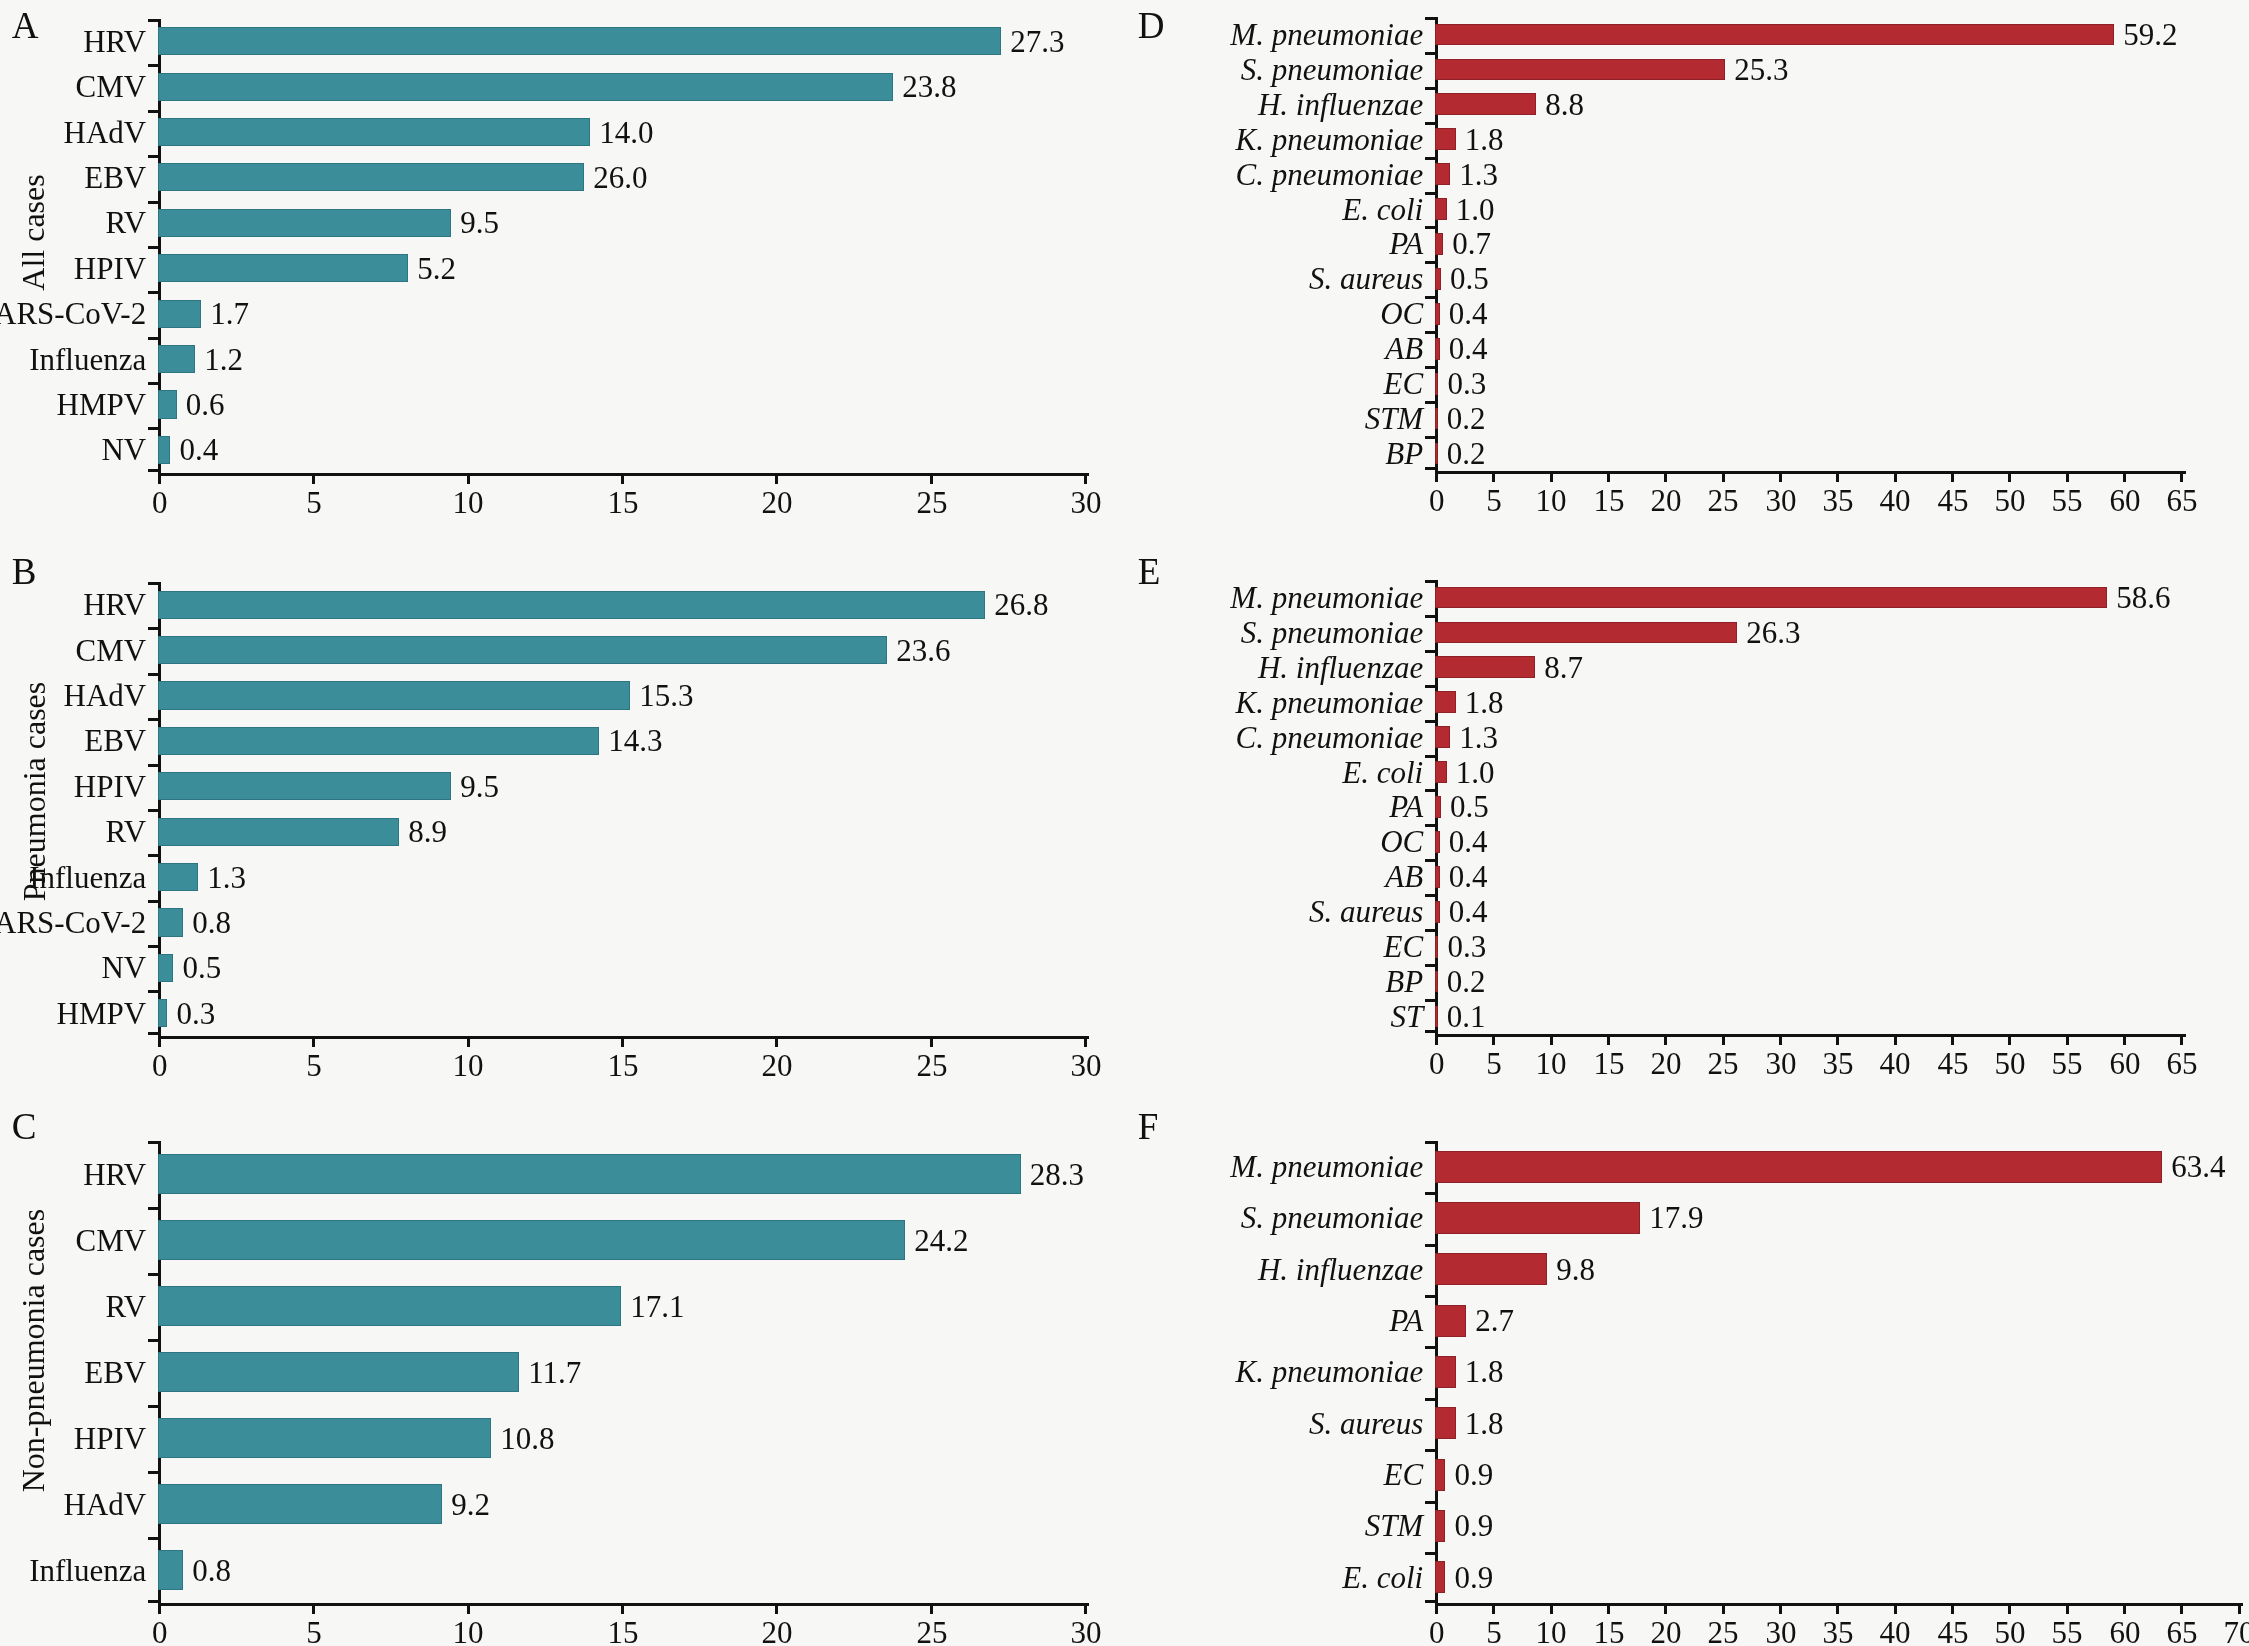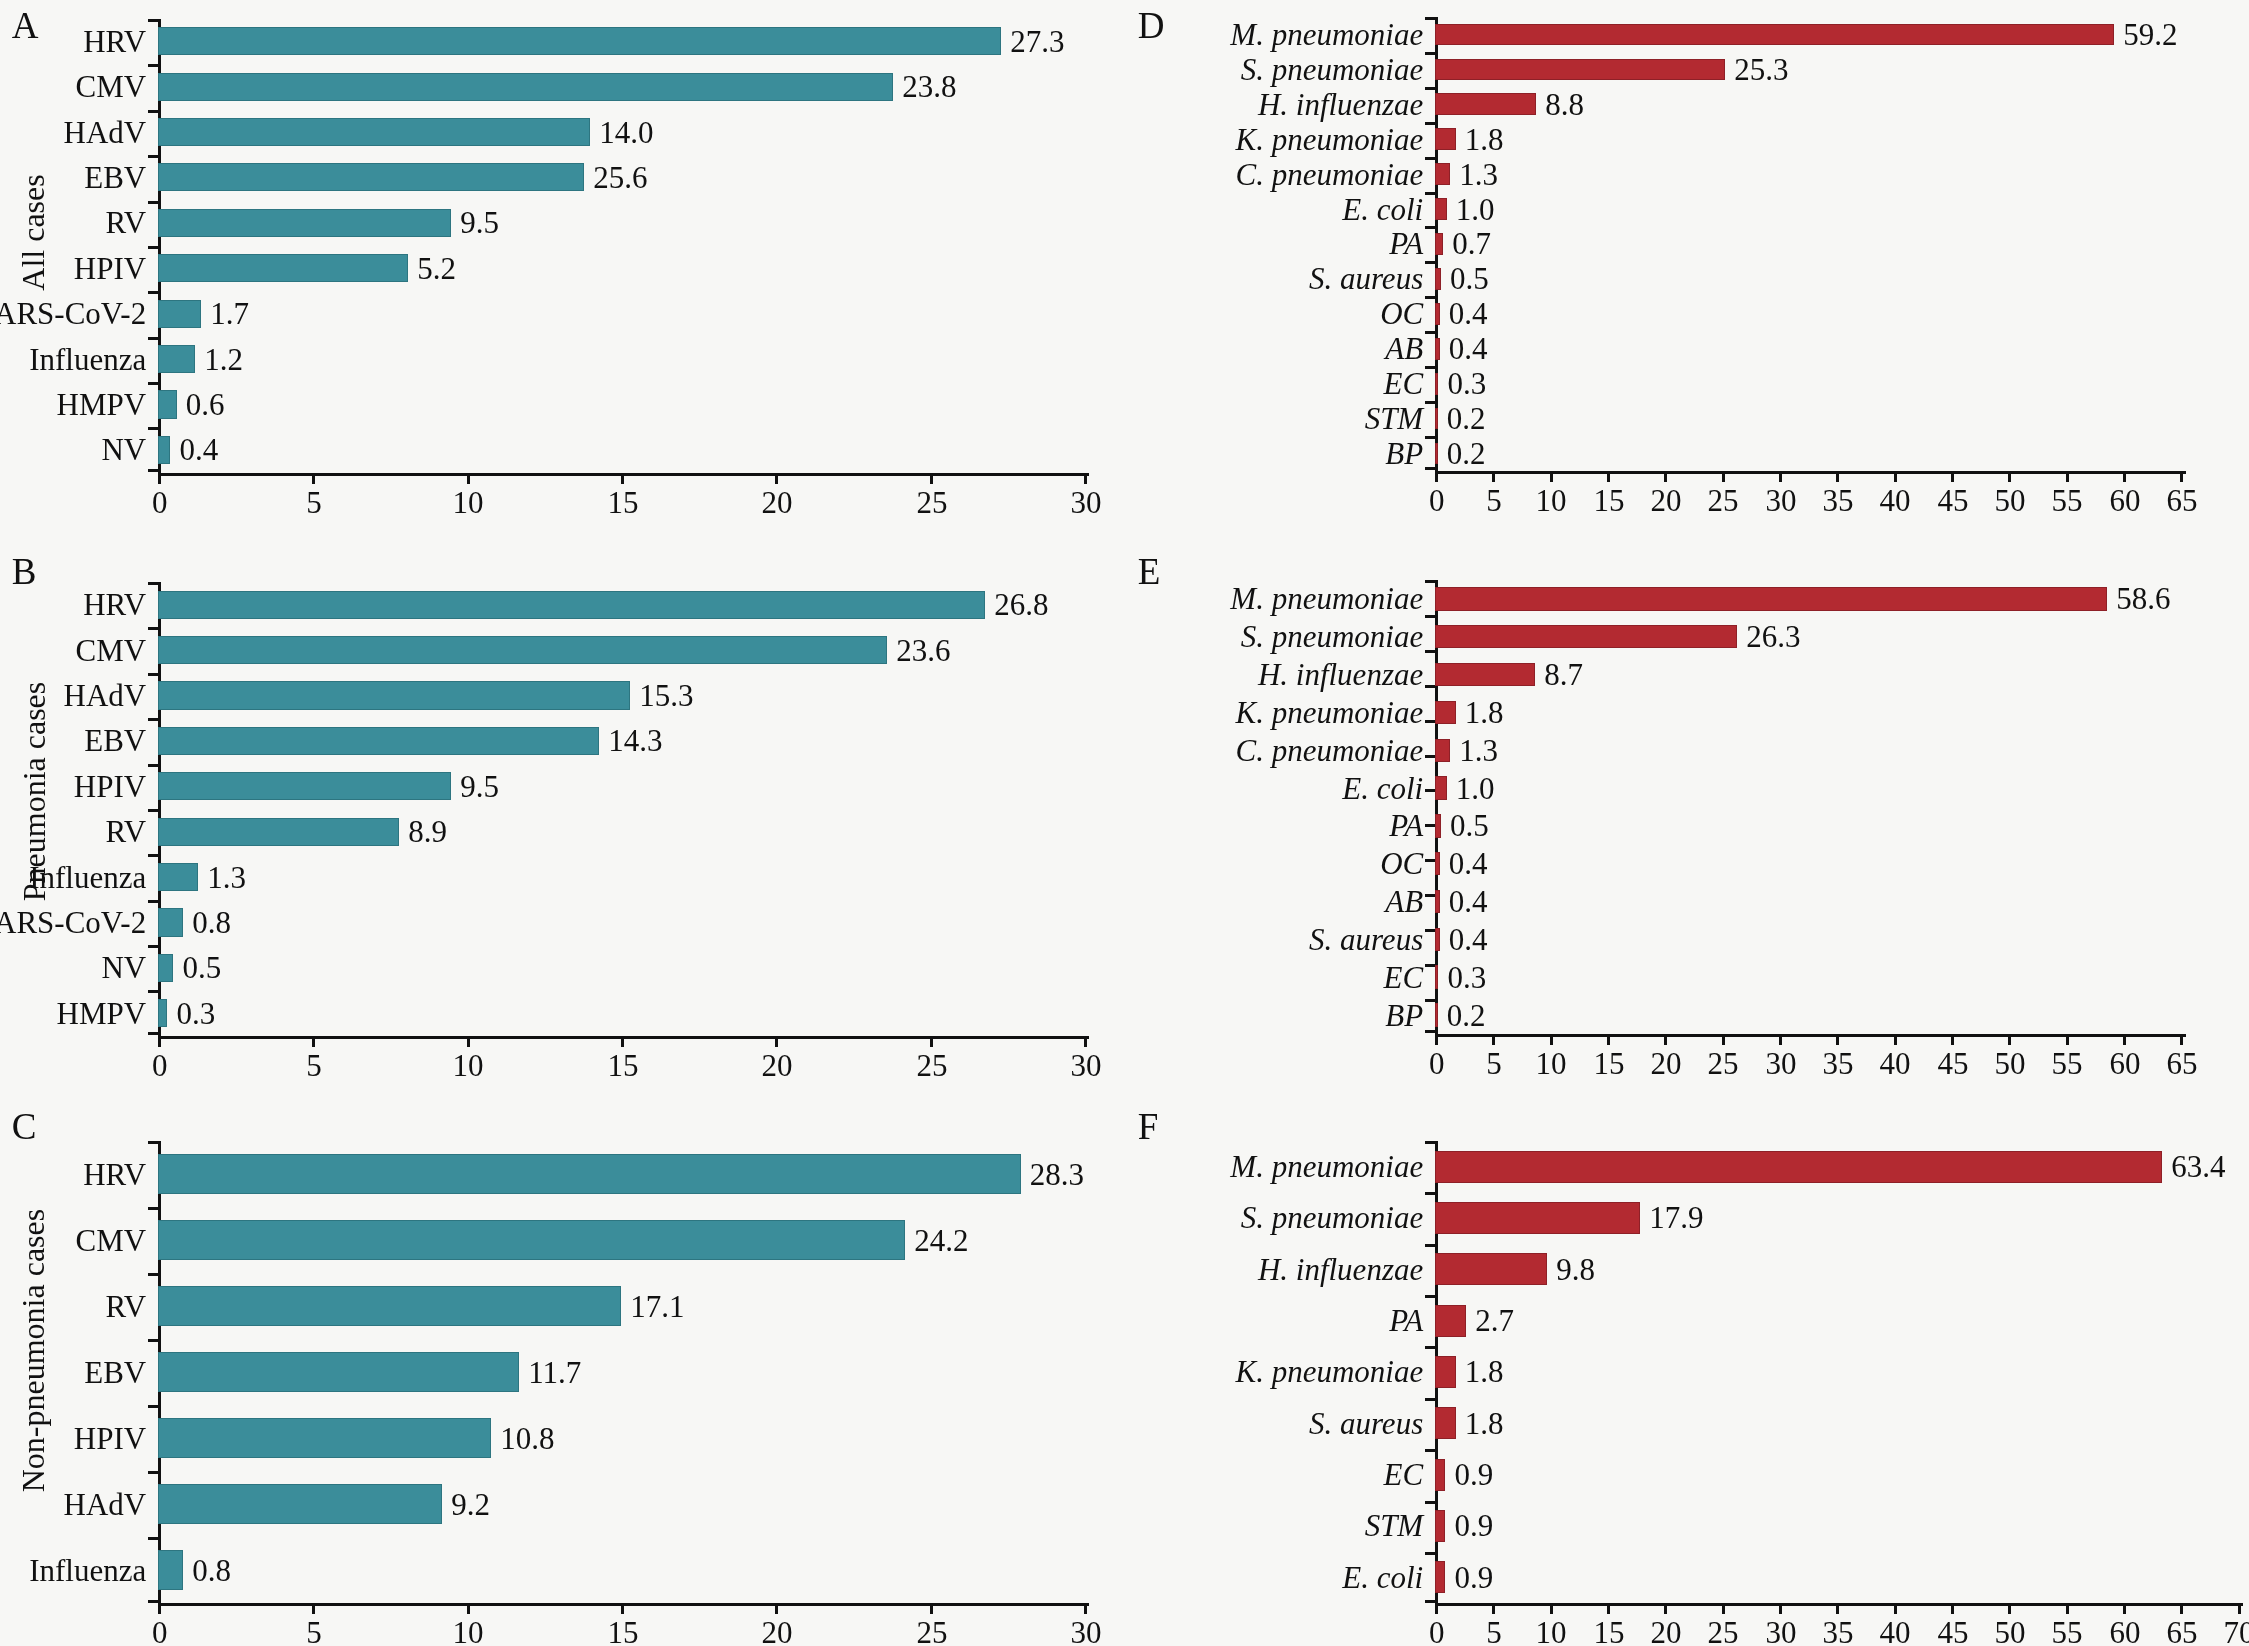--- a/index.html
+++ b/index.html
@@ -169,21 +169,21 @@
             <div class="cat-label">HAdV</div>
             <div class="bar-wrap">
               <div class="bar teal" style="width: 432px; background: rgb(59, 141, 154);"></div>
               <div class="val">14.0</div>
             </div>
           </div>
           <div class="row">
             <div class="cat-label">EBV</div>
             <div class="bar-wrap">
               <div class="bar teal" style="width: 426px; background: rgb(59, 141, 154);"></div>
-              <div class="val">25.6</div>
+              <div class="val">26.0</div>
             </div>
           </div>
           <div class="row">
             <div class="cat-label">RV</div>
             <div class="bar-wrap">
               <div class="bar teal" style="width: 293px; background: rgb(59, 141, 154);"></div>
               <div class="val">9.5</div>
             </div>
           </div>
           <div class="row">
@@ -583,20 +583,27 @@
             <div class="bar-wrap">
               <div class="bar red" style="width: 3.4px; background: rgb(179, 42, 49);"></div>
               <div class="val">0.3</div>
             </div>
           </div>
           <div class="row">
             <div class="cat-label ital">BP</div>
             <div class="bar-wrap">
               <div class="bar red" style="width: 2.5px; background: rgb(179, 42, 49);"></div>
               <div class="val">0.2</div>
+            </div>
+          </div>
+          <div class="row">
+            <div class="cat-label ital">ST</div>
+            <div class="bar-wrap">
+              <div class="bar red" style="width: 2.5px; background: rgb(179, 42, 49);"></div>
+              <div class="val">0.1</div>
             </div>
           </div>
         </div>
       <div class="xaxis" style="top: 454px; width: 751px;">
           <div class="xtick" style="left: 0px;"></div>
           <div class="xticklabel" style="left: 1.7px;">0</div>
           <div class="xtick" style="left: 57px;"></div>
           <div class="xticklabel" style="left: 59px;">5</div>
           <div class="xtick" style="left: 115px;"></div>
           <div class="xticklabel" style="left: 116px;">10</div>

